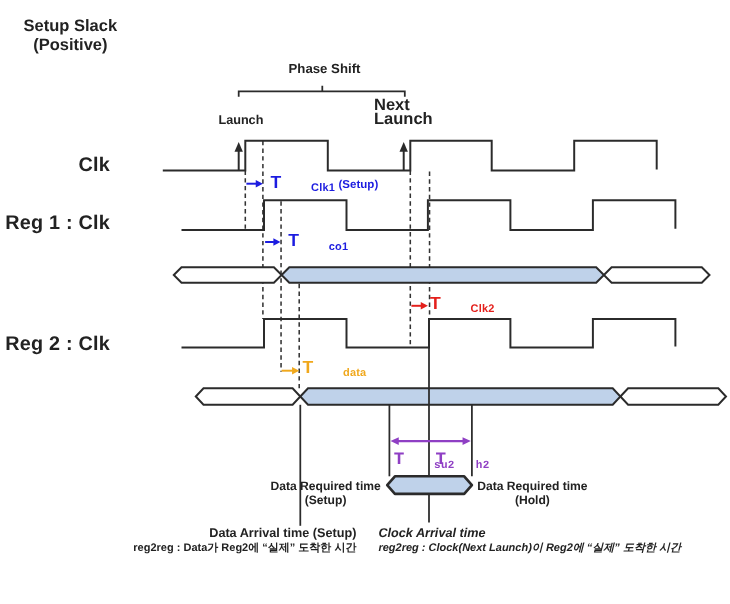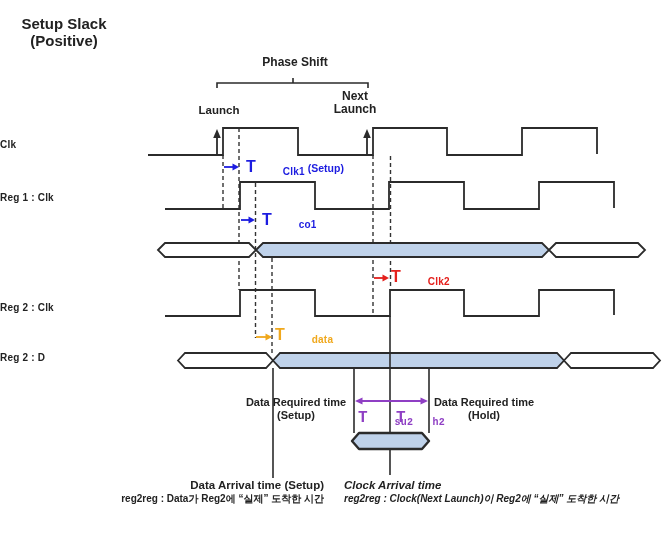--- a/index.html
+++ b/index.html
@@ -7,31 +7,31 @@
     position:relative;width:664px;height:549px;background:#ffffff;overflow:hidden;
     font-family:"Liberation Sans","DejaVu Sans",sans-serif;color:#222;
   }
   .abs{position:absolute;white-space:nowrap;}
   .title{
     left:8px;top:15px;width:112px;text-align:center;
     font-size:15px;line-height:17px;font-weight:bold;color:#222;
   }
   .phase-shift{left:240px;top:55px;width:110px;text-align:center;font-size:12px;font-weight:bold;}
   .launch{left:184px;top:104px;width:70px;text-align:center;font-size:11.5px;font-weight:bold;}
-  .next-launch{left:320px;top:90px;width:70px;text-align:center;font-size:12px;line-height:12.5px;font-weight:bold;}
-  .rowlabel{left:0;width:100px;text-align:left;font-size:10px;font-weight:bold;letter-spacing:.2px;color:#222;}
+  .next-launch{left:340px;top:90px;width:70px;font-size:15px;line-height:12.5px;font-weight:bold;}
+  .rowlabel{left:0;width:100px;text-align:right;font-size:18px;font-weight:bold;letter-spacing:.2px;color:#222;}
   .tlabel{position:absolute;font-weight:bold;white-space:nowrap;line-height:18px;}
   .tlabel .t{font-size:16px;}
   .tlabel .sub{font-size:10px;vertical-align:-3px;letter-spacing:.2px;padding-left:27px;}
   .tlabel .suffix{font-size:10.5px;margin-left:3px;}
   .blue{color:#1c1ce0;}
   .red{color:#e4201c;}
   .orange{color:#f0a81c;}
   .purple{color:#8f3fc4;font-family:Liberation Mono, monospace;}
-  .req{width:112px;text-align:center;font-size:11px;line-height:12.5px;font-weight:bold;color:#222;}
+  .req{width:112px;text-align:center;font-size:11px;line-height:12.5px;font-weight:bold;color:#222;margin-top:40px;}
   .arrival-left{left:60px;top:479px;width:264px;text-align:right;}
   .arrival-right{left:344px;top:479px;width:300px;text-align:left;font-style:italic;}
   .arrival-title{font-size:11.5px;font-weight:bold;line-height:13px;}
   .arrival-sub{font-size:10px;font-weight:bold;line-height:13px;}
   .caption{left:232px;top:521px;width:210px;text-align:center;font-size:12.5px;color:#66707a;font-weight:normal;}
   svg{position:absolute;left:0;top:0;}
 </style>
 </head>
 <body>
 
@@ -111,21 +111,20 @@
   </div>
   <div class="abs launch">Launch</div>
   <div class="abs next-launch">
     <div>Next</div>
     <div>Launch</div>
   </div>
 
   <div class="abs rowlabel" style="top:139px">Clk</div>
   <div class="abs rowlabel" style="top:192px">Reg 1 : Clk</div>
   <div class="abs rowlabel" style="top:302px">Reg 2 : Clk</div>
-  <div class="abs rowlabel" style="top:352px">Reg 2 : D</div>
 
   <div class="tlabel blue" style="left:246px;top:158px">
     <span class="t">T</span><span class="sub">Clk1</span><span class="suffix">(Setup)</span>
   </div>
   <div class="tlabel blue" style="left:262px;top:211px">
     <span class="t">T</span><span class="sub">co1</span>
   </div>
   <div class="tlabel red" style="left:391px;top:268px">
     <span class="t">T</span><span class="sub">Clk2</span>
   </div>

